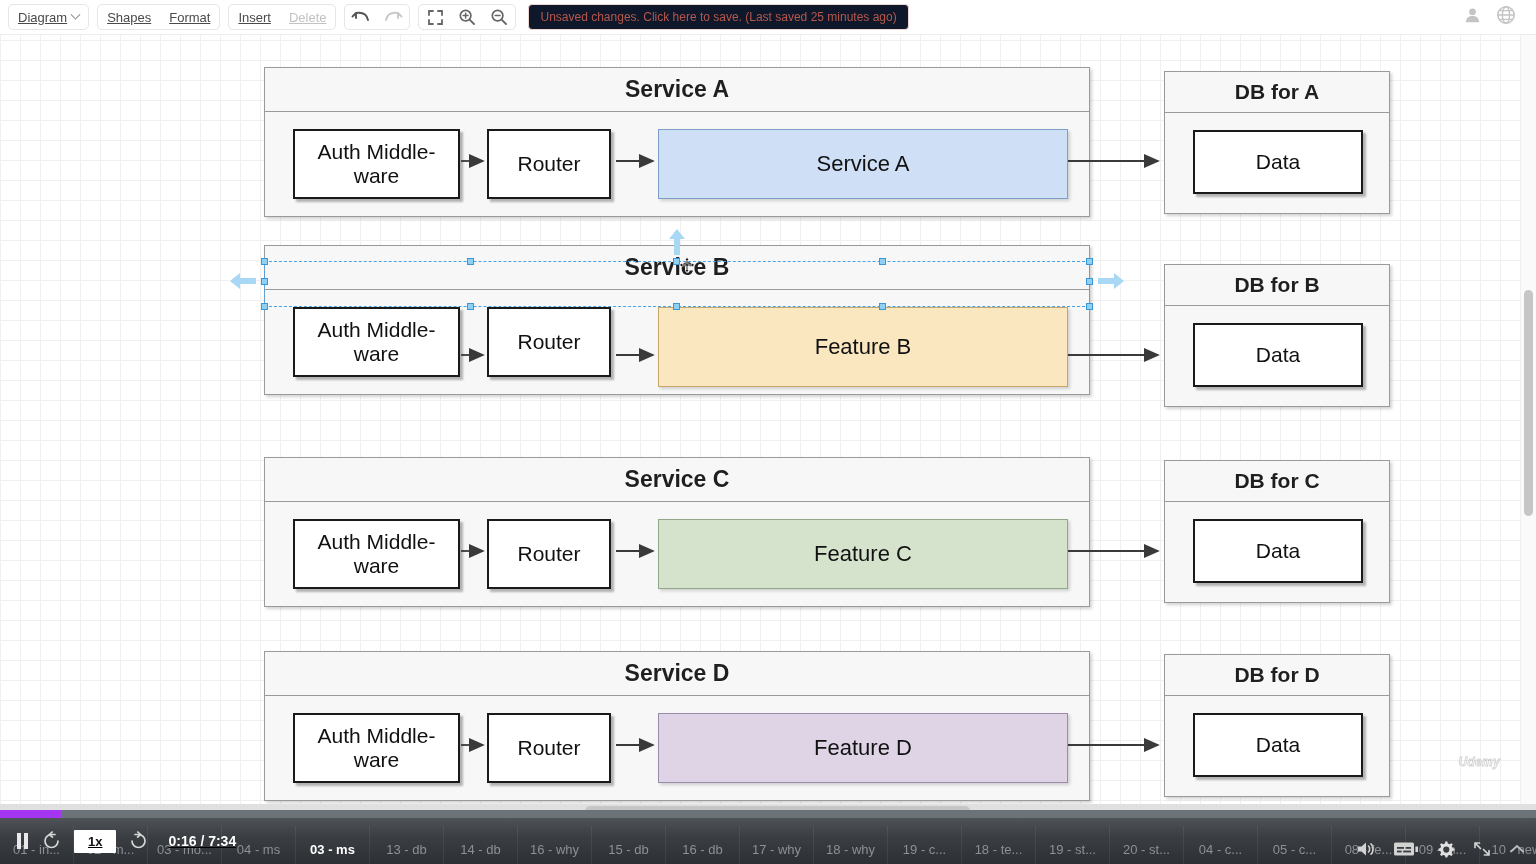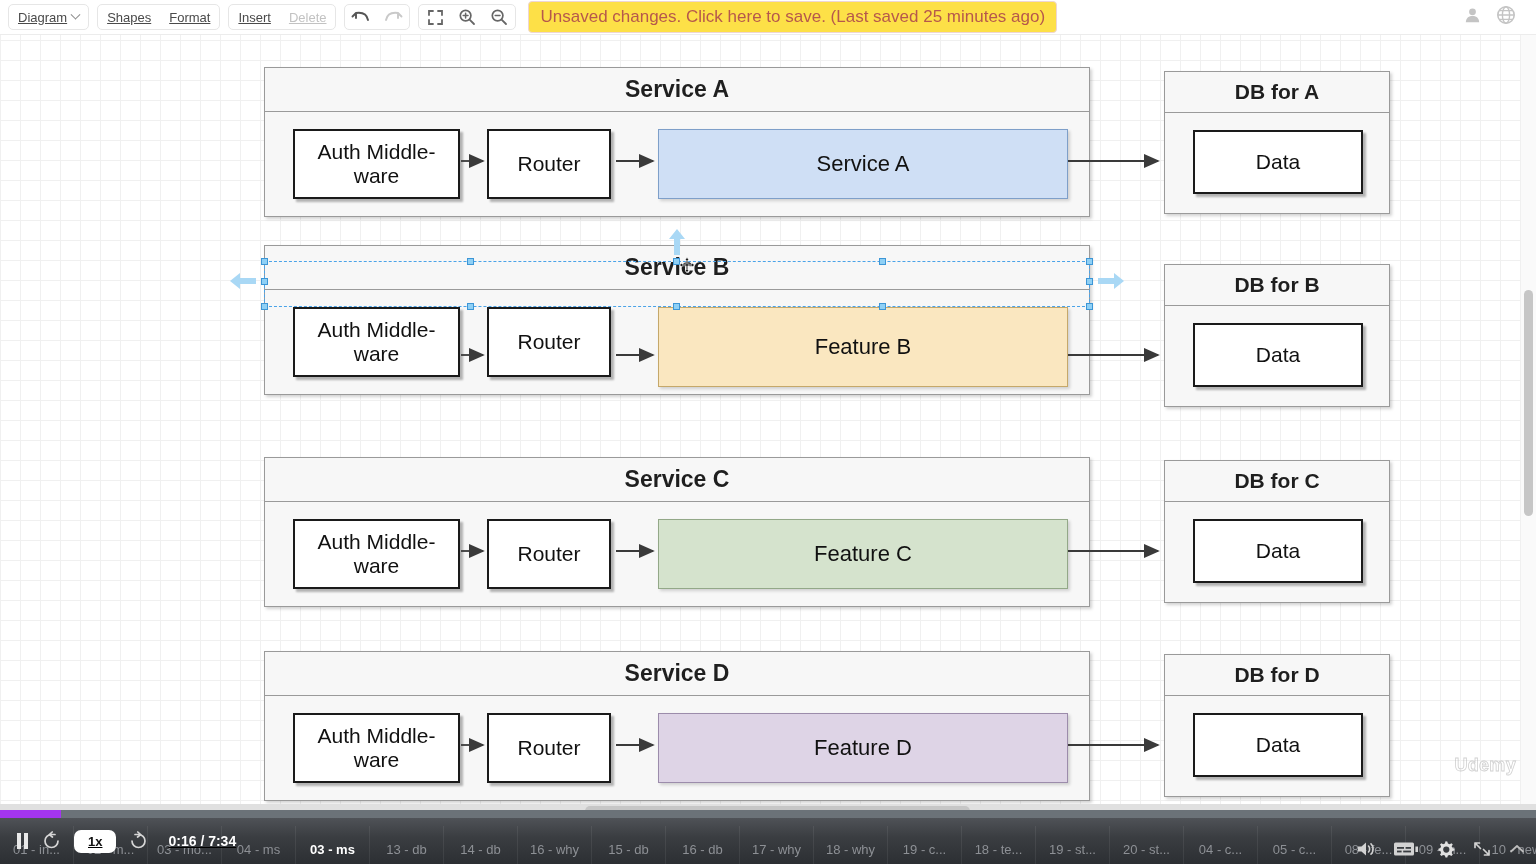--- a/index.html
+++ b/index.html
@@ -49,25 +49,25 @@
     transform: rotate(45deg) translate(-2px,-2px);
   }
   .icon-btn {
     display: flex; align-items: center; justify-content: center;
     width: 32px; height: 24px;
     cursor: pointer;
   }
   .icon-btn svg { display: block; }
 
   #save-banner {
-    background: #fde047;
+    background: #0f172a;
     border: 1px solid #eed6d3;
     border-radius: 4px;
     color: #b6584c;
-    font-size: 17px;
+    font-size: 12px;
     padding: 5px 11px;
     cursor: pointer;
     white-space: nowrap;
     margin-left: 4px;
   }
   #tb-right {
     margin-left: auto;
     display: flex; align-items: center; gap: 14px;
     padding-right: 12px;
   }
@@ -185,28 +185,29 @@
   }
   #move-cursor {
     position: absolute;
     z-index: 12;
     width: 16px; height: 16px;
   }
 
   
   #watermark {
     position: absolute;
-    right: 20px; top: 720px;
-    font-size: 18px;
+    right: 36px; top: 720px;
+    font-size: 12px;
     font-weight: bold;
     color: rgba(255,255,255,0.0);
     -webkit-text-stroke: 0.8px rgba(170,170,170,0.55);
     letter-spacing: 0.3px;
     z-index: 8;
     pointer-events: none;
+    font-style: italic;
   }
 
   
   #zoom-indicator {
     position: absolute;
     right: 44px; bottom: 4px;
     font-size: 13px; color: #707070;
     z-index: 8;
   }
 
@@ -268,21 +269,21 @@
     height: 46px;
     flex: 0 0 auto;
     position: relative;
     z-index: 3;
   }
   .pl-icon { cursor: pointer; display: flex; align-items: center; }
   #speed-pill {
     background: #ffffff;
     color: #111;
     font-size: 13px; font-weight: bold;
-    border-radius: 7px;
+    border-radius: 1px;
     padding: 4px 14px;
     cursor: pointer;
   }
   #time-display {
     color: #ffffff; font-size: 14px; font-weight: bold;
     margin-left: 8px;
     white-space: nowrap;
   }
   #chapters {
     position: absolute;

